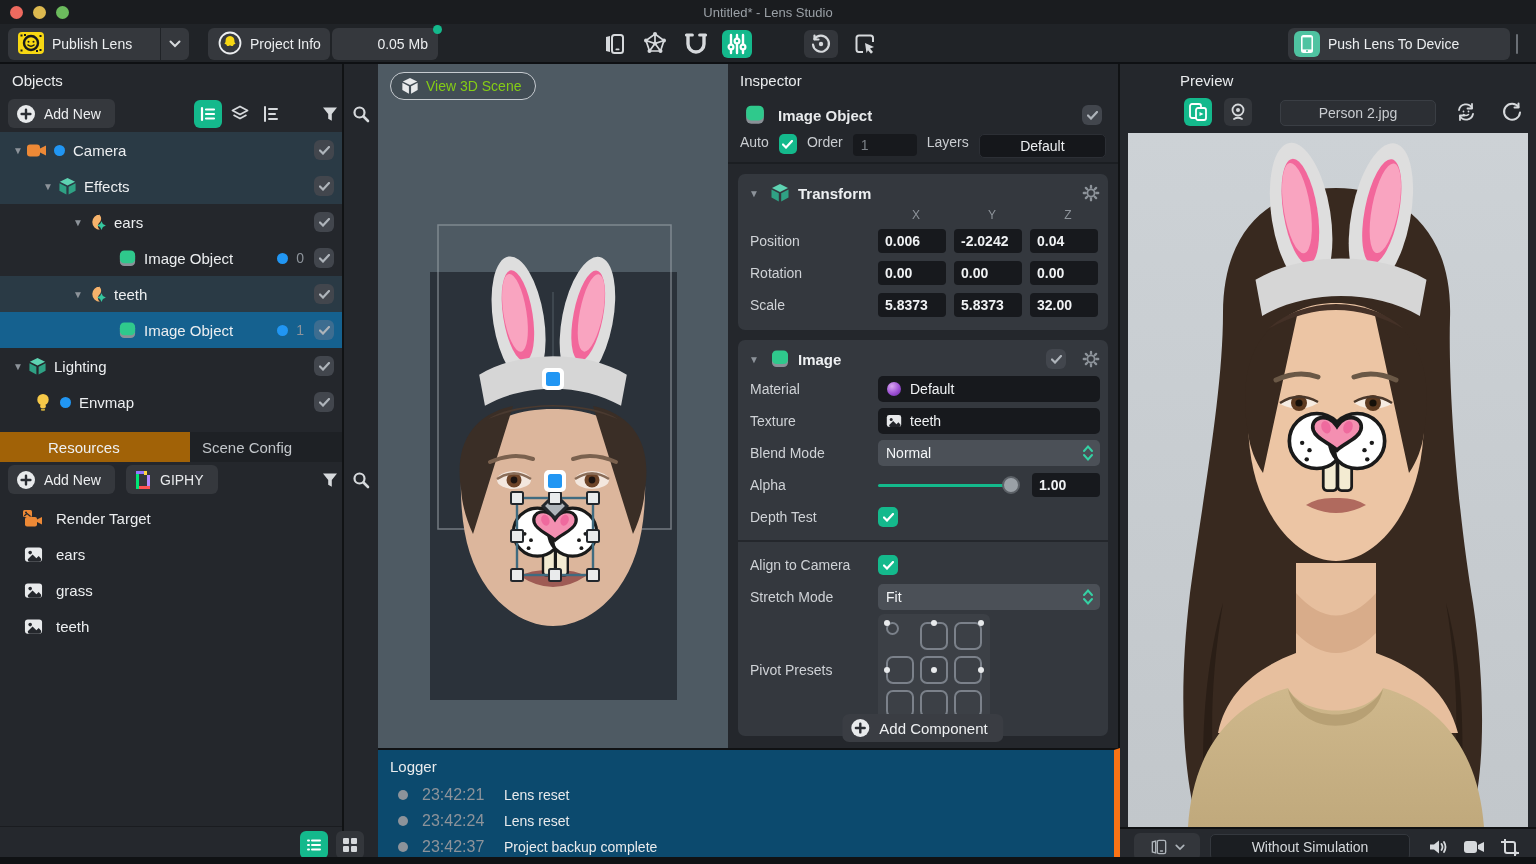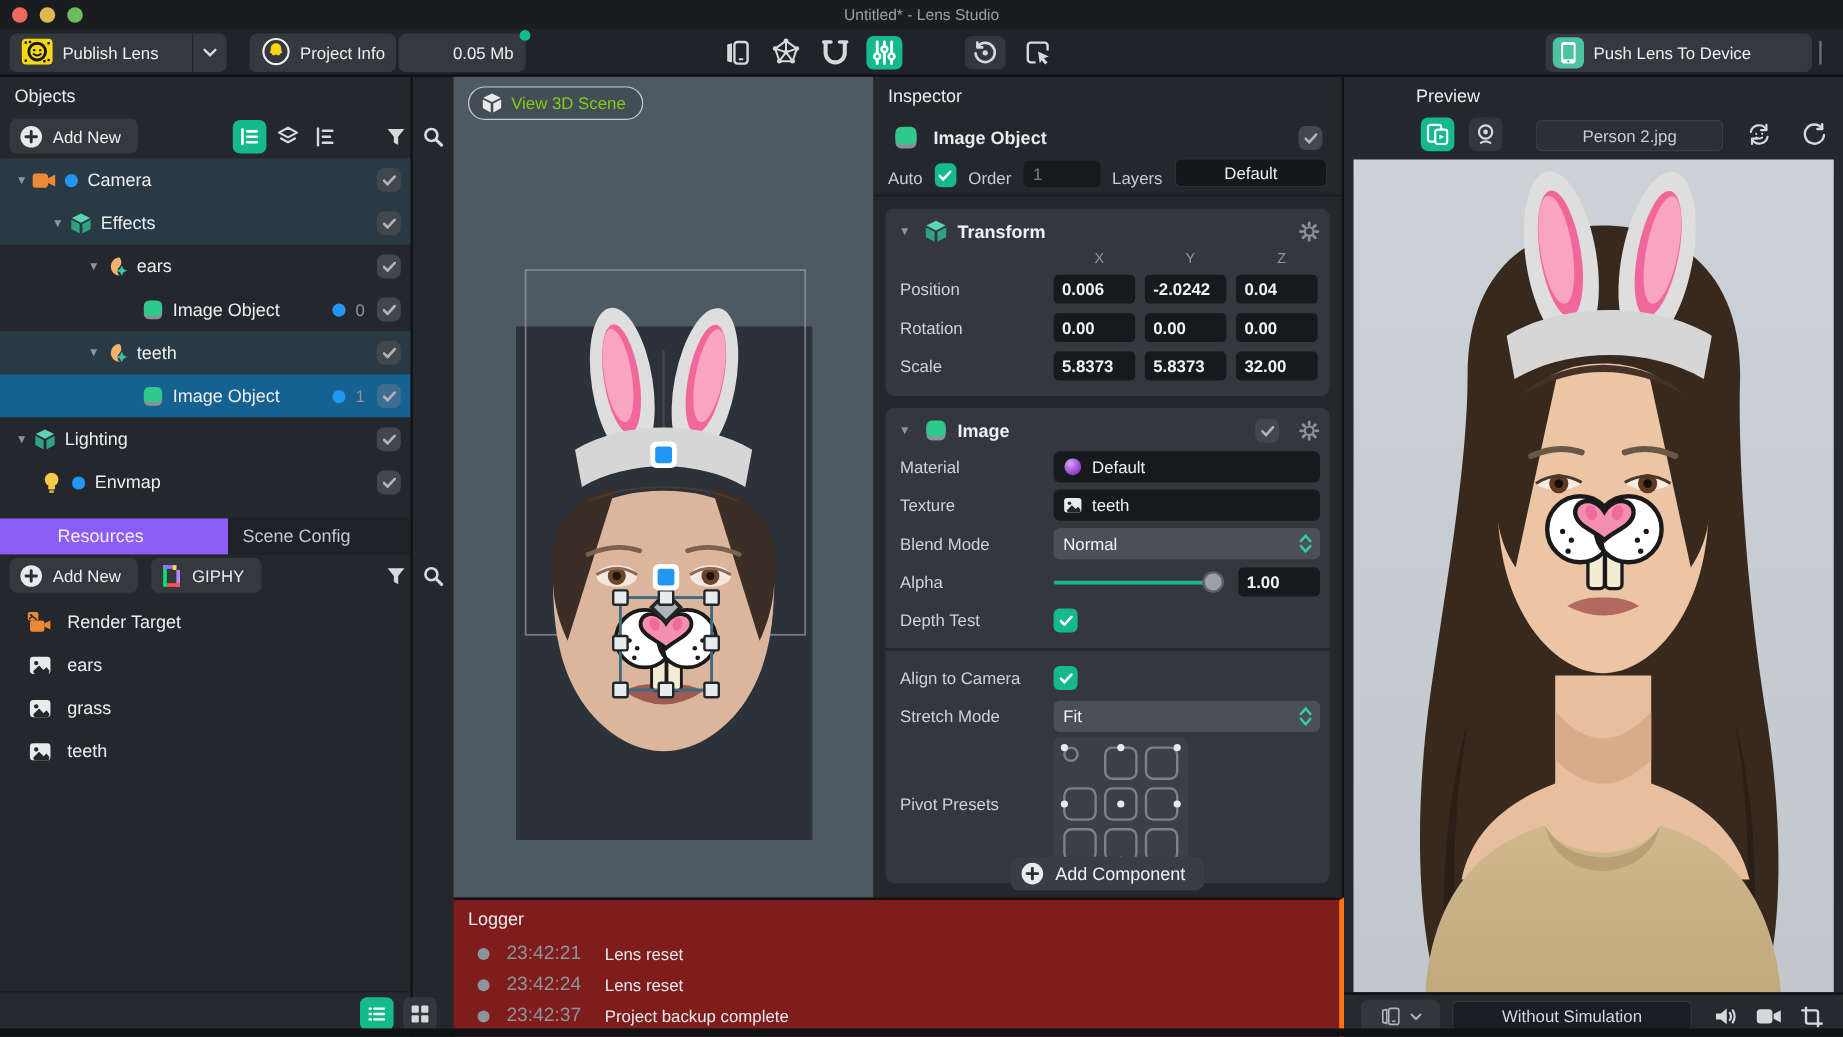--- a/index.html
+++ b/index.html
@@ -30,21 +30,21 @@
   #ic-cursor{left:850px;}
   #btn-push{left:1288px;width:222px;padding-left:6px;}
   .push-phone{width:26px;height:26px;background:#4fc3a1;border-radius:6px;display:flex;align-items:center;justify-content:center;}
   #toolbar-endsep{position:absolute;left:1516px;top:10px;width:2px;height:20px;background:#6a6f75;border-radius:1px;}
 
   
   .panel-h{height:32px;display:flex;align-items:center;padding:0 12px;font-size:15px;color:#e9ebed;}
   #left-panel{position:absolute;left:0;top:64px;width:344px;height:800px;background:#24272c;border-right:2px solid #101214;}
   #scene-panel{position:absolute;left:378px;top:64px;width:350px;height:684px;background:#4e5a63;border-right:2px solid #101214;}
   #inspector-panel{position:absolute;left:728px;top:64px;width:392px;height:684px;background:#24272c;border-right:2px solid #101214;overflow:hidden;}
-  #logger-panel{position:absolute;left:378px;top:748px;width:742px;height:116px;background:#7f1d1d;border-top:2px solid #101214;border-right:4px solid #f97316;}
+  #logger-panel{position:absolute;left:378px;top:748px;width:742px;height:116px;background:#0c4a6e;border-top:2px solid #101214;border-right:6px solid #f97316;}
   #preview-panel{position:absolute;left:1120px;top:64px;width:416px;height:800px;background:#24272c;padding-left:48px;}
   #bottom-strip{position:absolute;left:0;top:857px;width:1536px;height:7px;background:#101214;}
 
   
   .mini-toolbar{position:relative;height:36px;}
   .add-btn{position:absolute;left:8px;top:3px;height:29px;background:#35383d;border-radius:6px;display:flex;align-items:center;gap:8px;padding:0 14px 0 8px;font-size:14px;color:#eceef0;}
   .sq-ic{width:28px;height:28px;border-radius:6px;display:flex;align-items:center;justify-content:center;}
   .sq-ic.active{background:#14b98c;}
   #obj-ic-tree{position:absolute;left:194px;top:4px;}
   #obj-ic-layers{position:absolute;left:226px;top:4px;}
@@ -60,41 +60,41 @@
   .bdot{width:11px;height:11px;border-radius:50%;background:#2196f3;margin-right:8px;flex:0 0 11px;}
   .tlabel{font-size:15px;color:#eceef0;white-space:nowrap;}
   .tfill{flex:1;}
   .tbadge{color:#8d939a;font-size:14px;margin:0 10px 0 8px;}
   .tcheck{width:20px;height:20px;border-radius:6px;background:#42464d;display:flex;align-items:center;justify-content:center;flex:0 0 20px;}
   .tree-row.selected .tcheck{background:#3d6d90;}
 
   
   #res-tabs{position:absolute;left:0;top:368px;width:100%;height:30px;display:flex;background:#1e2125;}
   .res-tab{flex:0 0 190px;display:flex;align-items:center;padding:0 12px;font-size:15px;color:#c3c7cb;background:#1e2125;}
-  .res-tab.active{background:#8b5cf6;color:#eef0f2;padding-left:48px;}
+  .res-tab.active{background:#a16207;color:#eef0f2;padding-left:48px;}
   .res-tab.rest{flex:1;}
   #res-toolbar{position:absolute;left:0;top:398px;width:100%;}
   #res-ic-filter{position:absolute;left:316px;top:4px;}
   #res-ic-search{position:absolute;left:347px;top:4px;}
   #giphy-btn{position:absolute;left:126px;top:3px;height:29px;background:#35383d;border-radius:6px;display:flex;align-items:center;gap:8px;padding:0 14px 0 8px;}
   #resource-list{position:absolute;left:0;top:436px;width:100%;}
   .res-row{height:36px;display:flex;align-items:center;padding-left:22px;gap:12px;}
   .res-row .tlabel{font-size:15px;}
   #left-bottom{position:absolute;left:0;top:762px;width:100%;height:38px;background:#25282d;border-top:1px solid #1a1c20;}
   #lb-list{position:absolute;left:300px;top:4px;}
   #lb-grid{position:absolute;left:336px;top:4px;background:#33363b;}
 
   
   #view3d{position:absolute;left:12px;top:8px;height:28px;border:1px solid #c6cbd0;border-radius:14px;display:flex;align-items:center;gap:7px;padding:0 14px 0 10px;color:#84cc16;font-size:14px;background:rgba(32,38,44,.25);}
   #scene-svg{position:absolute;left:0;top:0;}
 
   
   #insp-obj-row{display:flex;align-items:center;height:30px;padding:0 16px;gap:12px;margin-top:4px;}
   #insp-obj-row .name{font-size:15px;font-weight:bold;}
-  #insp-auto-row{display:flex;align-items:flex-end;height:30px;padding:0 12px;gap:10px;color:#c9ccd0;font-size:14px;margin-top:4px;border-bottom:2px solid #1b1e22;padding-bottom:6px;}
+  #insp-auto-row{display:flex;align-items:flex-start;height:30px;padding:0 12px;gap:10px;color:#c9ccd0;font-size:14px;margin-top:4px;border-bottom:2px solid #1b1e22;padding-bottom:6px;}
   .chk{width:20px;height:20px;border-radius:5px;background:#14b98c;display:flex;align-items:center;justify-content:center;}
   .chk svg{display:block;}
   #order-input{width:64px;height:22px;background:#17191d;border:none;border-radius:4px;color:#7c8187;padding:0 8px;font-size:14px;}
   #layers-default{margin-left:auto;width:140px;height:24px;background:#15171b;border:1px solid #2c2f35;border-radius:5px;color:#eceef0;display:flex;align-items:center;justify-content:center;font-size:14px;}
   .card{margin:10px 10px 0 10px;background:#34383e;border-radius:7px;padding:6px 8px 10px 8px;}
   .card-h{display:flex;align-items:center;gap:8px;height:26px;}
   .card-h .ct{font-size:15px;font-weight:bold;color:#eef0f2;}
   .card-h .fill{flex:1;}
   .axis-row{display:flex;height:16px;margin-top:2px;}
   .axis-row .pad{flex:0 0 132px;}

